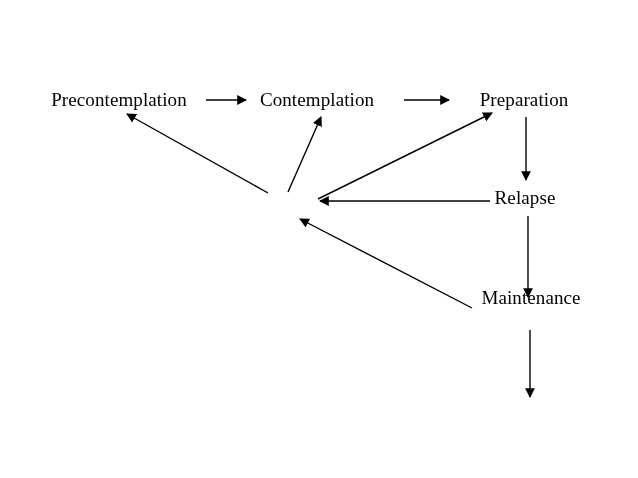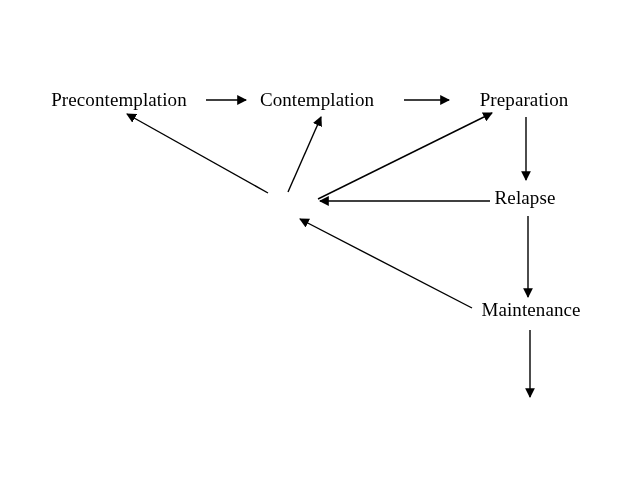--- a/index.html
+++ b/index.html
@@ -66,17 +66,17 @@
   </div>
   <div class="node" style="left: 317px; top: 100px;">
     <span>Contemplation</span>
   </div>
   <div class="node" style="left: 524px; top: 100px;">
     <span>Preparation</span>
   </div>
   <div class="node" style="left: 525px; top: 198px;">
     <span>Relapse</span>
   </div>
-  <div class="node" style="left: 531px; top: 310px;">
+  <div class="node" style="left: 531px; top: 298px;">
     <span>Maintenance</span>
   </div>
 
 </div>
 
 </body></html>

